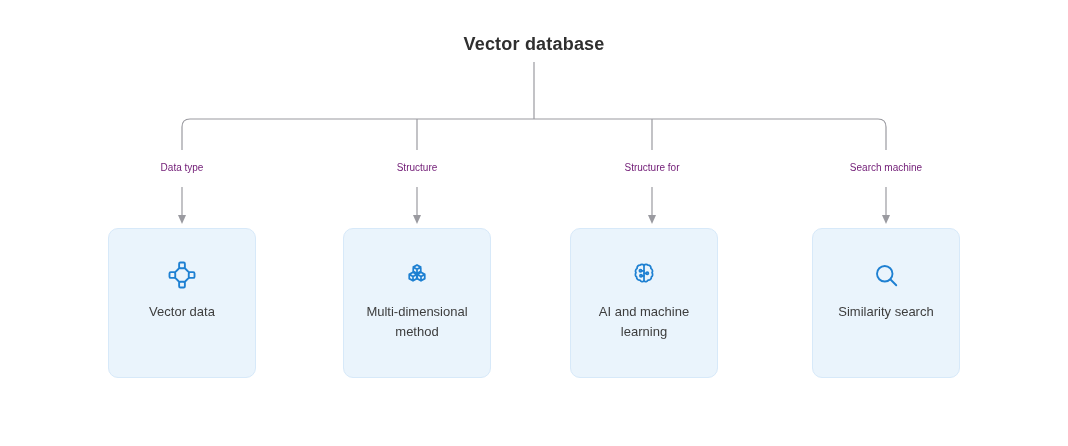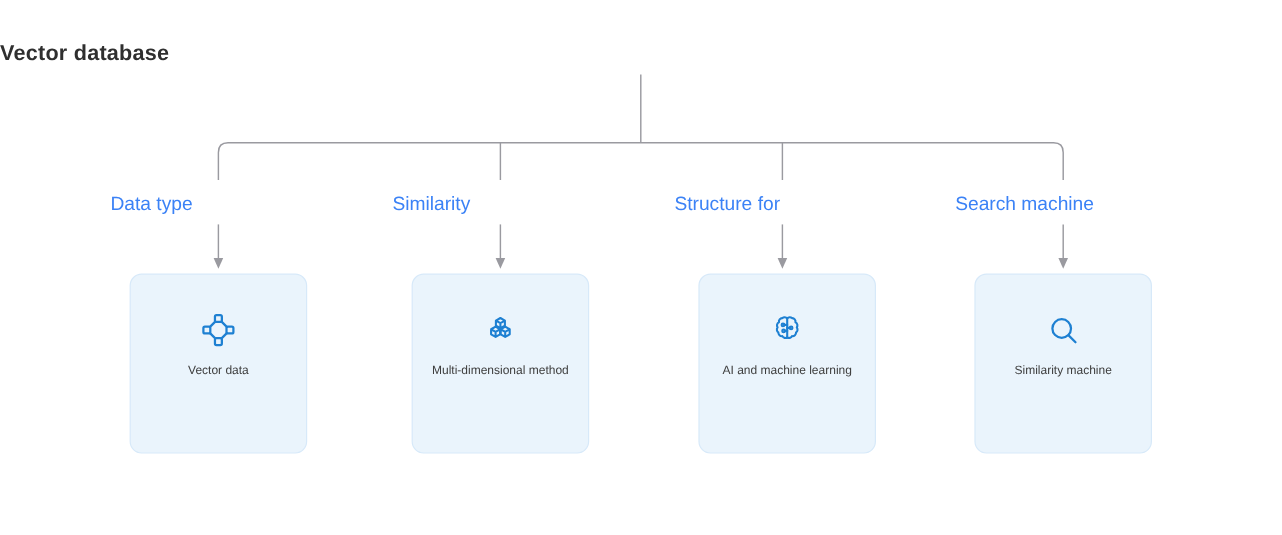--- a/index.html
+++ b/index.html
@@ -12,40 +12,40 @@
     height: 446px;
     background: #ffffff;
     overflow: hidden;
   }
 
   .title {
     position: absolute;
     top: 34px;
     left: 0;
     width: 100%;
-    text-align: left;
+    text-align: center;
     font-size: 18px;
     font-weight: 700;
     color: #2f2f2f;
     letter-spacing: 0.2px;
   }
 
   .connectors {
     position: absolute;
     top: 0;
     left: 0;
   }
 
   .branch-label {
     position: absolute;
     top: 162px;
     width: 180px;
-    text-align: left;
-    font-size: 16px;
-    color: #3b82f6;
+    text-align: center;
+    font-size: 10px;
+    color: #701a75;
   }
 
   .card {
     position: absolute;
     top: 228px;
     width: 148px;
     height: 150px;
     background: #eaf4fc;
     border: 1px solid #d7e9f9;
     border-radius: 10px;
@@ -58,23 +58,23 @@
     margin-top: 31px;
     width: 30px;
     height: 30px;
     display: block;
   }
 
   .card .icon svg { display: block; }
 
   .card-title {
     margin-top: 12px;
-    font-size: 10px;
+    font-size: 13px;
     color: #3d3d3d;
-    text-align: right;
+    text-align: center;
     line-height: 1.5;
     padding: 0 10px;
   }
 </style>
 </head>
 <body>
 
 <div class="canvas">
 
   <h1 class="title">Vector database</h1>
@@ -96,21 +96,21 @@
     </g>
     <g fill="#9a9aa0" stroke="none">
       <polygon points="178,215 186,215 182,224"></polygon>
       <polygon points="413,215 421,215 417,224"></polygon>
       <polygon points="648,215 656,215 652,224"></polygon>
       <polygon points="882,215 890,215 886,224"></polygon>
     </g>
   </svg>
 
   <div class="branch-label" style="left:92px">Data type</div>
-  <div class="branch-label" style="left:327px">Similarity</div>
+  <div class="branch-label" style="left:327px">Structure</div>
   <div class="branch-label" style="left:562px">Structure for</div>
   <div class="branch-label" style="left:796px">Search machine</div>
 
   <div class="card" style="left:108px">
     <span class="icon">
       <svg width="30" height="30" viewBox="0 0 24 24" fill="none" stroke="#1E80D2" stroke-width="1.5" stroke-linecap="round" stroke-linejoin="round">
         <rect x="9.7" y="2" width="4.6" height="4.6" rx="1"></rect>
         <rect x="17.4" y="9.7" width="4.6" height="4.6" rx="1"></rect>
         <rect x="9.7" y="17.4" width="4.6" height="4.6" rx="1"></rect>
         <rect x="2" y="9.7" width="4.6" height="4.6" rx="1"></rect>
@@ -133,21 +133,21 @@
           <path d="M0 -3.4 L3 -1.7 L3 1.7 L0 3.4 L-3 1.7 L-3 -1.7 Z M-3 -1.7 L0 0 L3 -1.7 M0 0 L0 3.4"></path>
         </g>
         <g transform="translate(15.2,13.2)">
           <path d="M0 -3.4 L3 -1.7 L3 1.7 L0 3.4 L-3 1.7 L-3 -1.7 Z M-3 -1.7 L0 0 L3 -1.7 M0 0 L0 3.4"></path>
         </g>
       </svg>
     </span>
     <div class="card-title">Multi-dimensional method</div>
   </div>
 
-  <div class="card" style="left:582px">
+  <div class="card" style="left:570px">
     <span class="icon">
       <svg width="30" height="30" viewBox="0 0 24 24" fill="none" stroke="#1E80D2" stroke-width="1.4" stroke-linecap="round" stroke-linejoin="round">
         <path d="M12 4.2 C11.2 3.3 9.6 3.2 8.8 4.1 C7.3 4 6.2 5.4 6.5 6.8 C5.2 7.4 4.8 9.1 5.6 10.2 C4.8 11.2 5 12.9 6.1 13.6 C6 15.1 7.3 16.3 8.8 16.1 C9.4 17.3 11 17.7 12 16.9"></path>
         <path d="M12 4.2 C12.8 3.3 14.4 3.2 15.2 4.1 C16.7 4 17.8 5.4 17.5 6.8 C18.8 7.4 19.2 9.1 18.4 10.2 C19.2 11.2 19 12.9 17.9 13.6 C18 15.1 16.7 16.3 15.2 16.1 C14.6 17.3 13 17.7 12 16.9"></path>
         <line x1="12" y1="4.2" x2="12" y2="16.9"></line>
         <circle cx="9.2" cy="8.6" r="0.9"></circle>
         <circle cx="14.6" cy="10.6" r="0.9"></circle>
         <circle cx="9.6" cy="12.6" r="0.9"></circle>
         <line x1="10.1" y1="8.6" x2="12" y2="8.6"></line>
         <line x1="13.7" y1="10.6" x2="12" y2="10.6"></line>
@@ -157,16 +157,16 @@
     <div class="card-title">AI and machine learning</div>
   </div>
 
   <div class="card" style="left:812px">
     <span class="icon">
       <svg width="30" height="30" viewBox="0 0 24 24" fill="none" stroke="#1E80D2" stroke-width="1.5" stroke-linecap="round" stroke-linejoin="round">
         <circle cx="11" cy="11" r="6.2"></circle>
         <line x1="15.6" y1="15.6" x2="20.2" y2="20.2"></line>
       </svg>
     </span>
-    <div class="card-title">Similarity machine</div>
+    <div class="card-title">Similarity search</div>
   </div>
 
 </div>
 
 </body></html>

